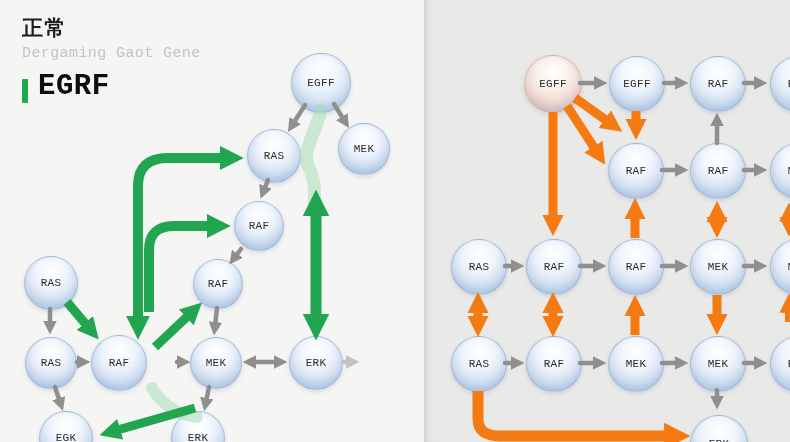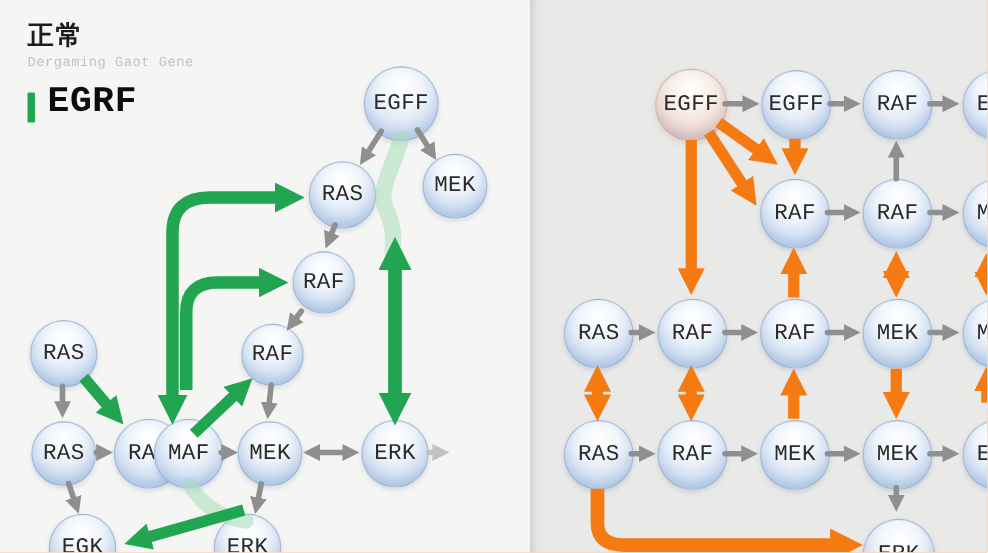--- a/index.html
+++ b/index.html
@@ -9,29 +9,29 @@
   #panel-left{left:0;width:424px;background:#f5f5f3;}
   #panel-right{left:424px;width:366px;background:#e9e9e7;
                box-shadow:inset 7px 0 9px -7px rgba(0,0,0,.22);}
   .arrow-layer{position:absolute;left:0;top:0;z-index:3;pointer-events:none;}
   
   .node{position:absolute;z-index:2;border-radius:50%;
         display:flex;align-items:center;justify-content:center;
         background:radial-gradient(circle at 50% 28%,#ffffff 0%,#f1f6fc 32%,#d7e3f3 62%,#b6cde8 88%,#a5bfde 100%);
         border:1px solid rgba(125,155,195,.55);
         box-shadow:0 2px 4px rgba(70,100,150,.18), inset 0 -5px 9px rgba(130,160,205,.28);}
-  .node span{font-size:18px;color:#2a2a2a;letter-spacing:.3px;}
+  .node span{font-size:11px;color:#2a2a2a;letter-spacing:.3px;}
   .node--pink{background:radial-gradient(circle at 50% 28%,#ffffff 0%,#f9efe9 35%,#efdcd3 62%,#d9c3c6 86%,#c3b5c1 100%);
         border:1px solid rgba(185,155,150,.5);
         box-shadow:0 2px 5px rgba(150,110,90,.20), inset 0 -5px 9px rgba(180,150,160,.30);}
   
   .hdr{position:absolute;z-index:4;}
   #hdr-left{left:22px;top:14px;}
   .hdr .title{font-size:21px;font-weight:bold;color:#1c1c1c;letter-spacing:1.5px;}
-  .hdr .subtitle{font-size:11px;margin-top:3px;letter-spacing:.4px;}
+  .hdr .subtitle{font-size:15px;margin-top:3px;letter-spacing:.4px;}
   #hdr-left .title,#hdr-left .subtitle{margin-left:0;}
   #hdr-left .subtitle{color:#c3c3c1;}
   .gene-row{display:flex;align-items:flex-end;margin-top:8px;}
   .gene-bar{width:6px;height:24px;border-radius:1px;}
   #hdr-left .gene-bar{background:#1fa74d;}
   .gene-name{font-size:29px;font-weight:800;letter-spacing:.5px;margin-left:10px;}
   #hdr-left .gene-name{color:#0d0d0d;}
 </style>
 </head>
 <body>
@@ -65,23 +65,20 @@
         <span>RAF</span>
       </div>
     <div class="node" style="left:24px;top:256px;width:52px;height:52px;">
         <span>RAS</span>
       </div>
     <div class="node" style="left:25px;top:337px;width:50px;height:50px;">
         <span>RAS</span>
       </div>
     <div class="node" style="left:91px;top:335px;width:54px;height:54px;">
         <span>RAF</span>
-      </div>
-    <div class="node" style="left:123px;top:335px;width:54px;height:54px;">
-        <span>MAF</span>
       </div>
     <div class="node" style="left:190px;top:337px;width:50px;height:50px;">
         <span>MEK</span>
       </div>
     <div class="node" style="left:289px;top:336px;width:52px;height:52px;">
         <span>ERK</span>
       </div>
     <div class="node" style="left:39px;top:411px;width:52px;height:52px;">
         <span>EGK</span>
       </div>

